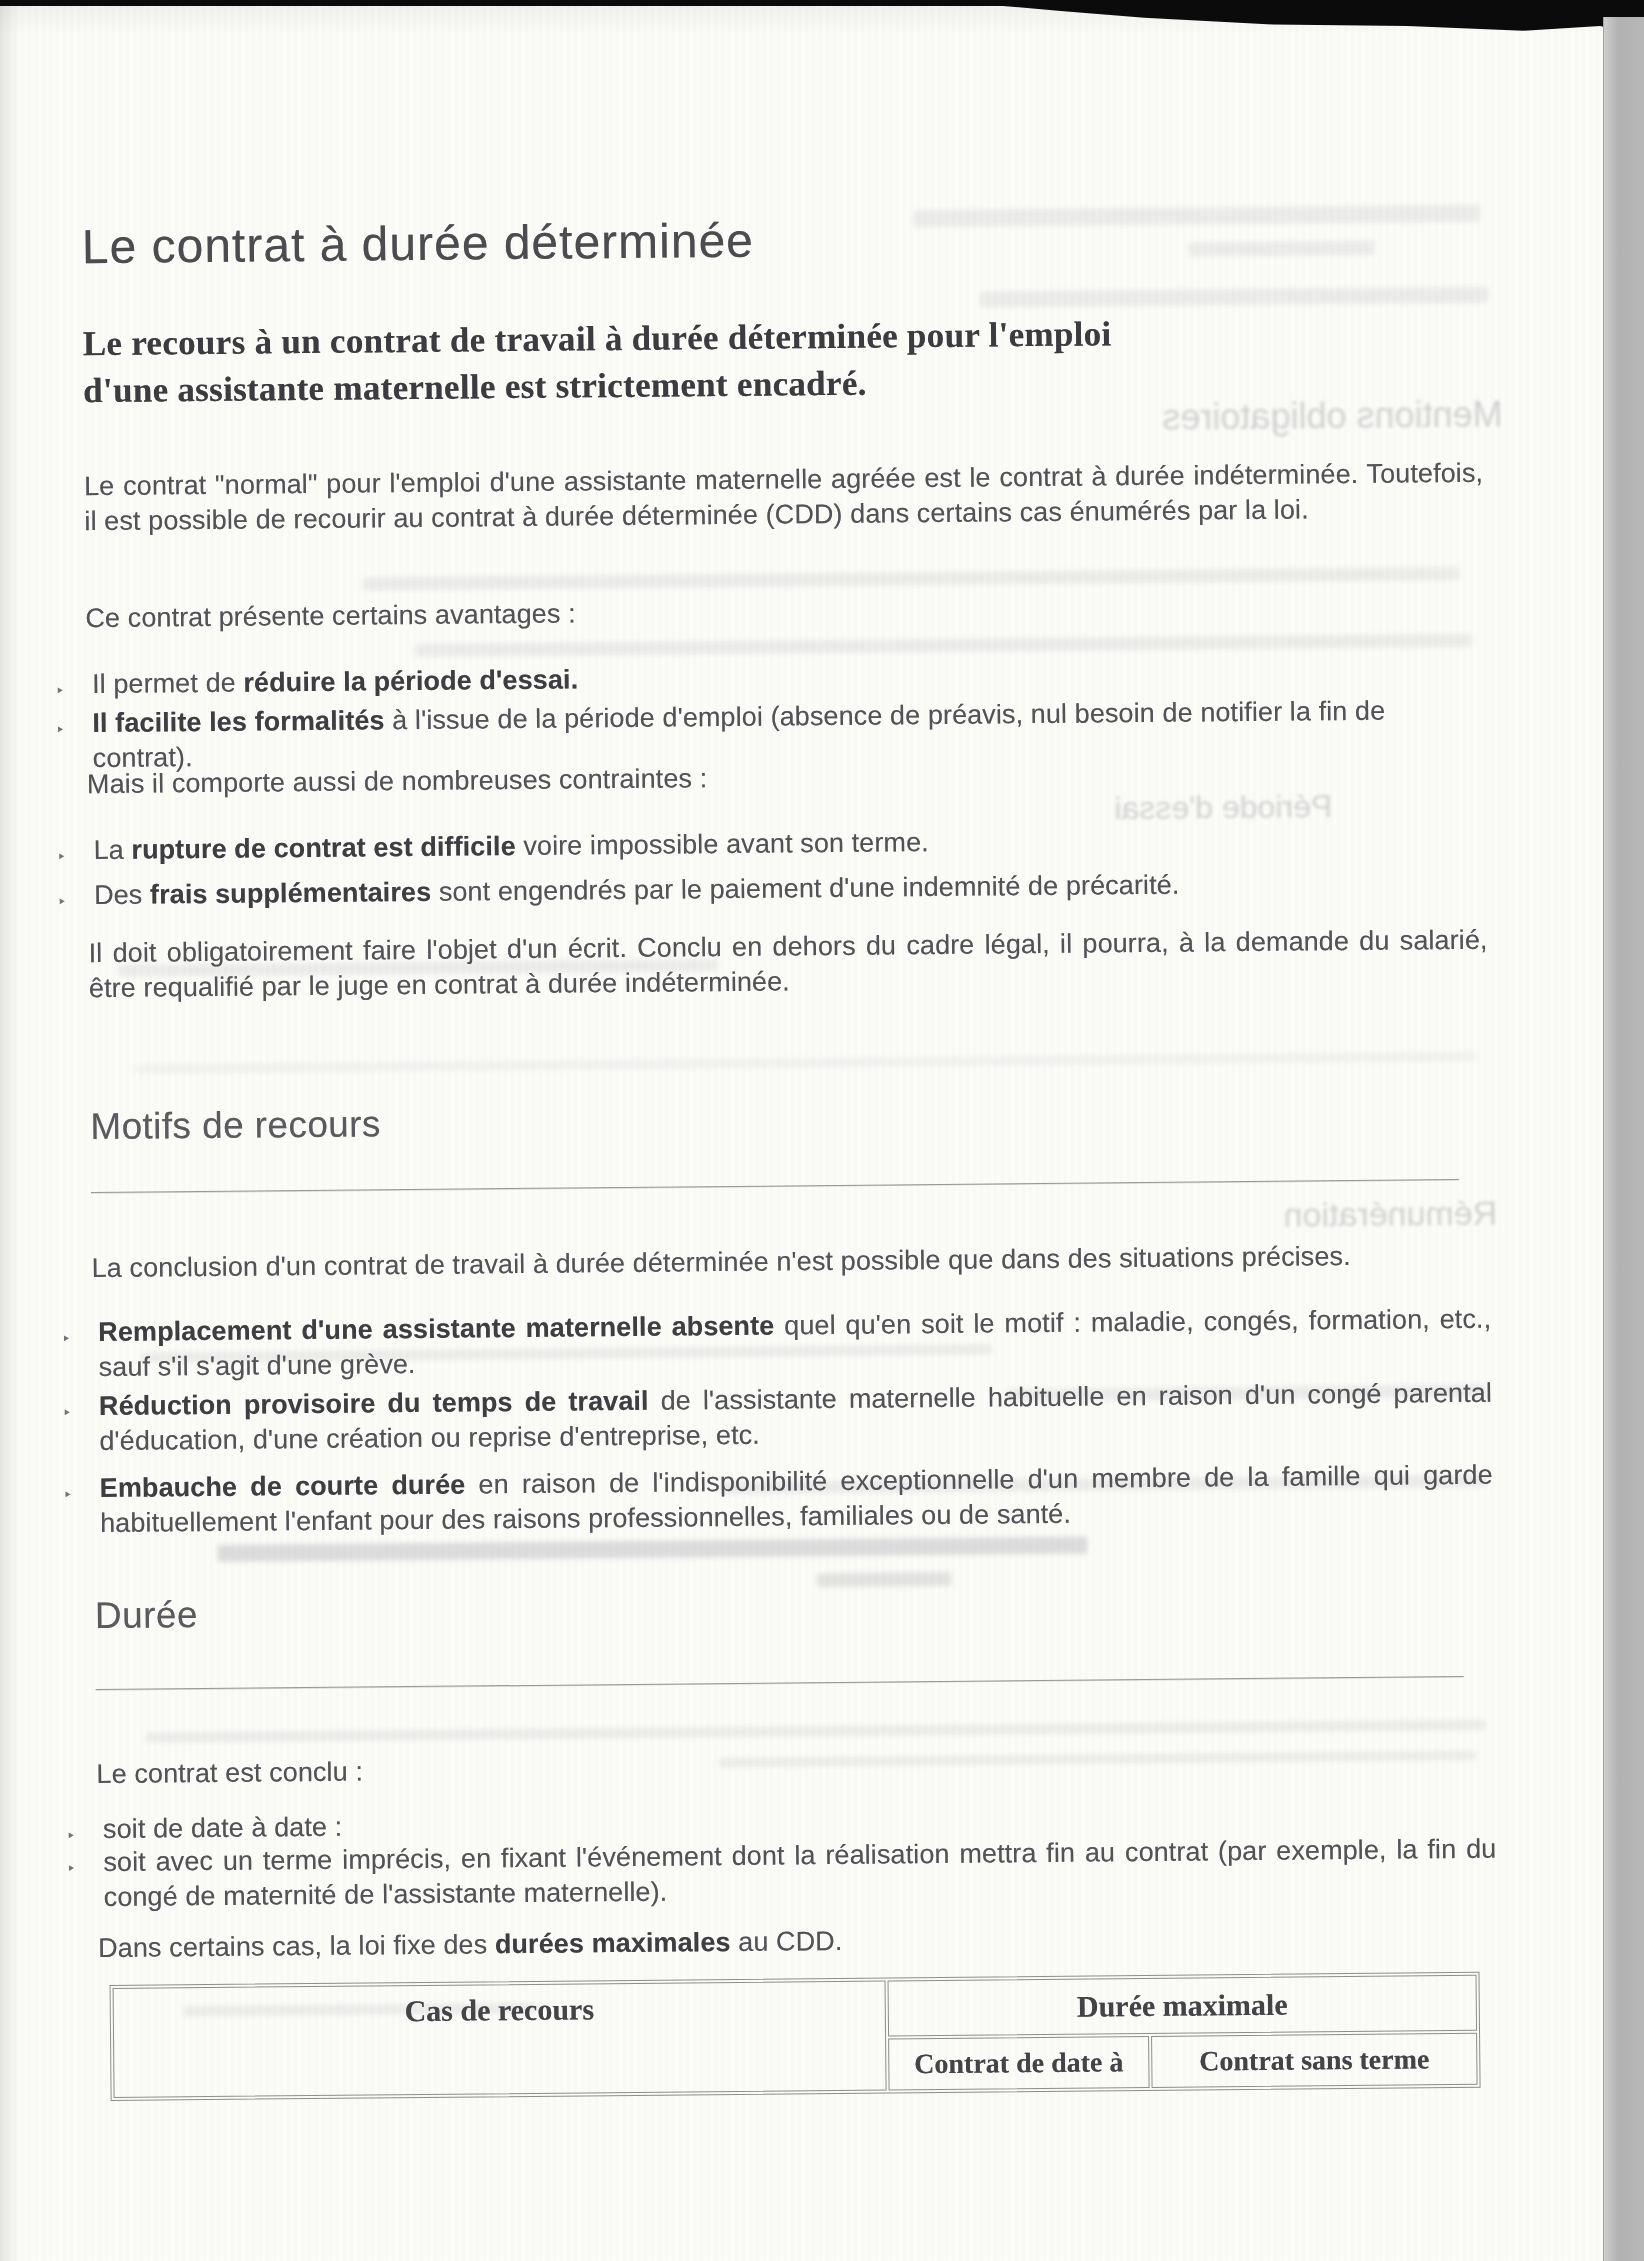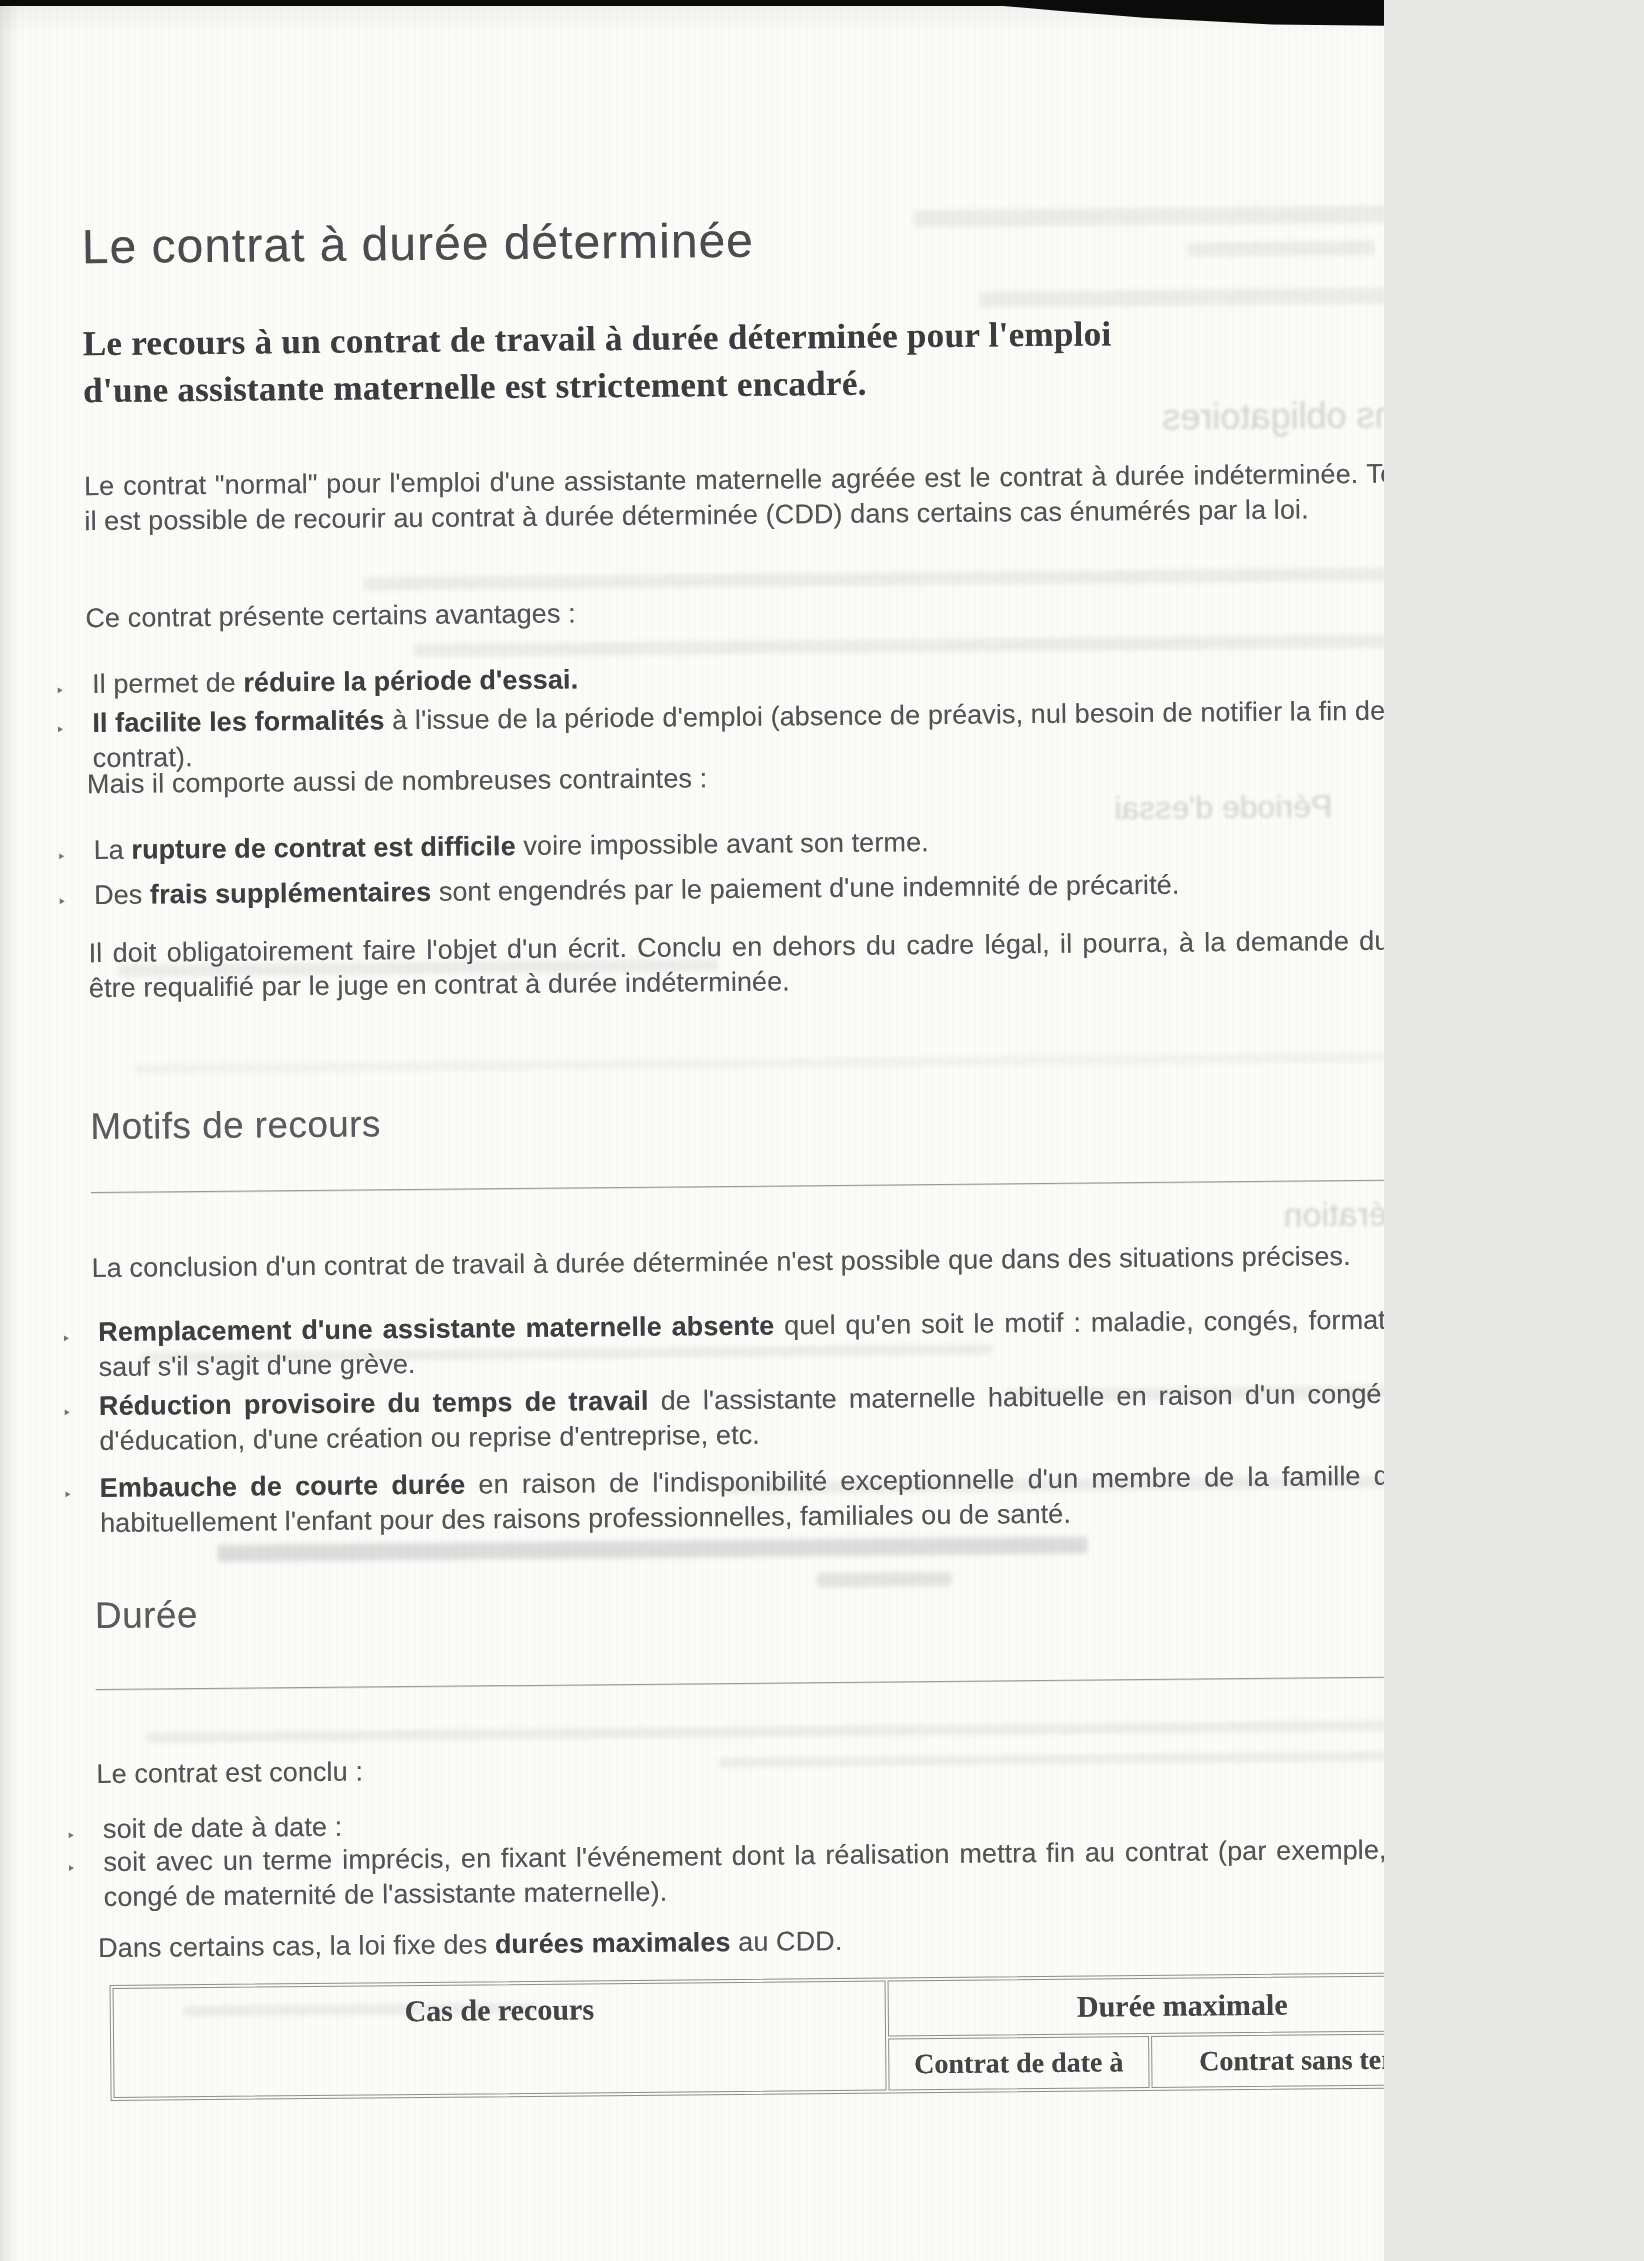--- a/index.html
+++ b/index.html
@@ -1,17 +1,17 @@
 <!DOCTYPE html>
 <html style="font-size:10.3px"><head>
 <meta charset="utf-8">
 <style>
   html,body{margin:0;padding:0;background:#e8e8e6;}
   .page{
-    position:relative;width:1384px;height:2261px;overflow:hidden;
+    position:relative;width:1644px;height:2261px;overflow:hidden;
     background:
       linear-gradient(to right, rgba(0,0,0,.085), rgba(0,0,0,0) 19.3px),
       linear-gradient(to bottom, rgba(0,0,0,.05), rgba(0,0,0,0) 35px),
       repeating-linear-gradient(90deg, rgba(120,120,118,.02) 0 2.6px, rgba(255,255,255,0) 2.6px 7px),
       #fbfbf8;
     font-family:"Liberation Sans", sans-serif;
   }
   .tilt{position:absolute;left:0;top:0;width:1644px;height:2261px;
         transform:rotate(-0.55deg);transform-origin:103px 1096px;}
   .block{position:absolute;left:90px;width:1399px;color:#525257;

